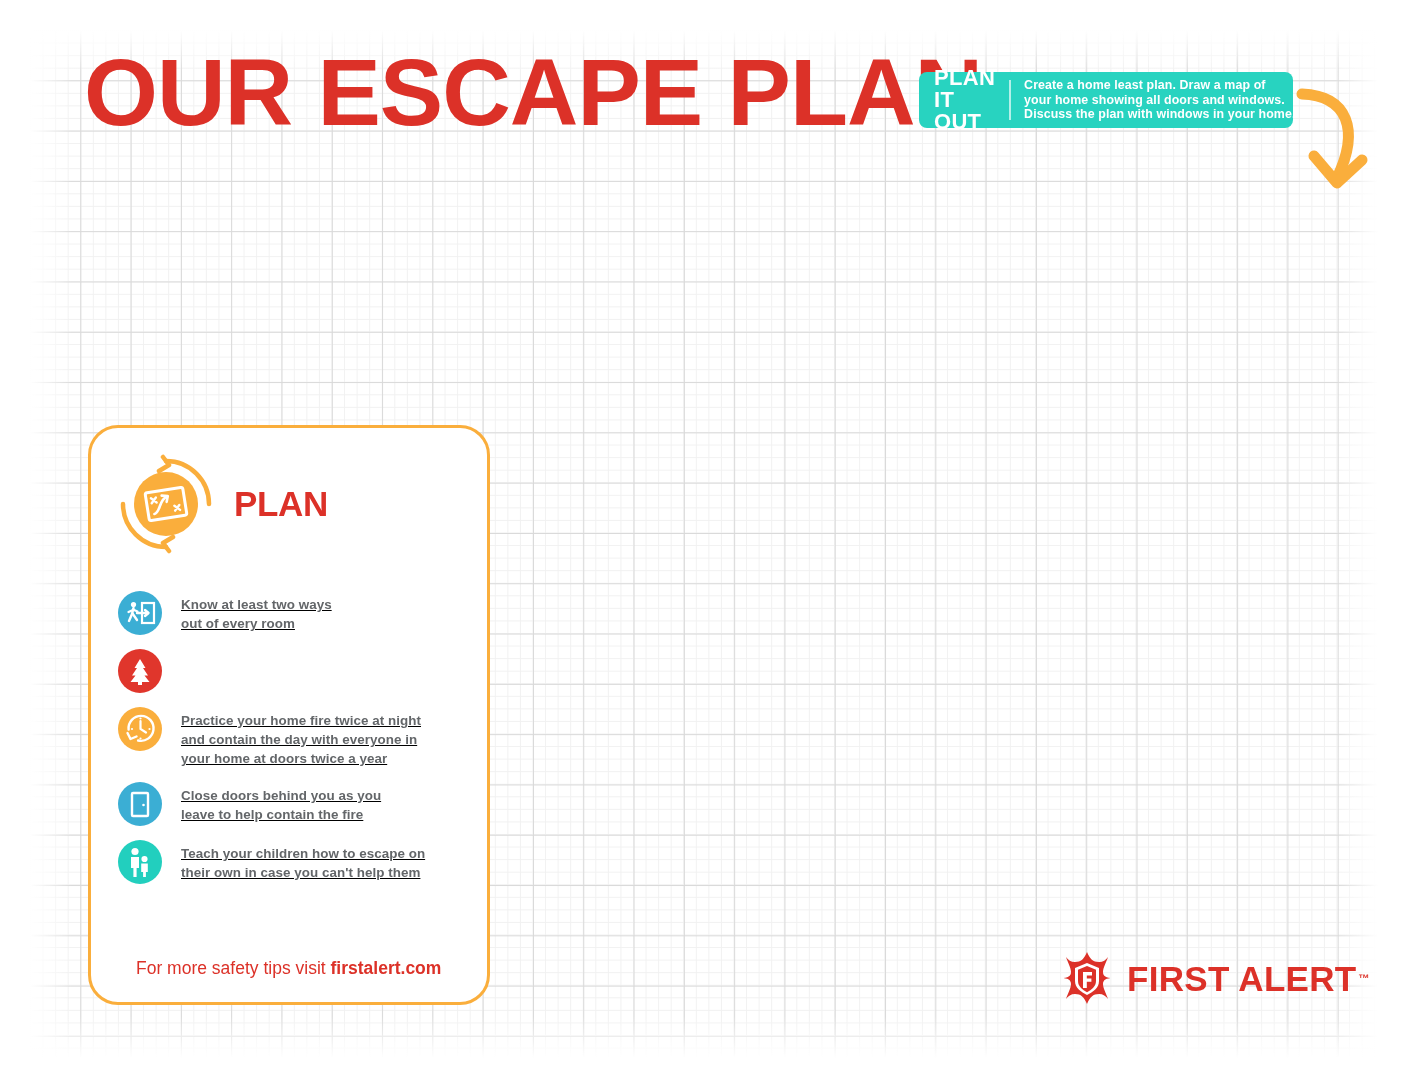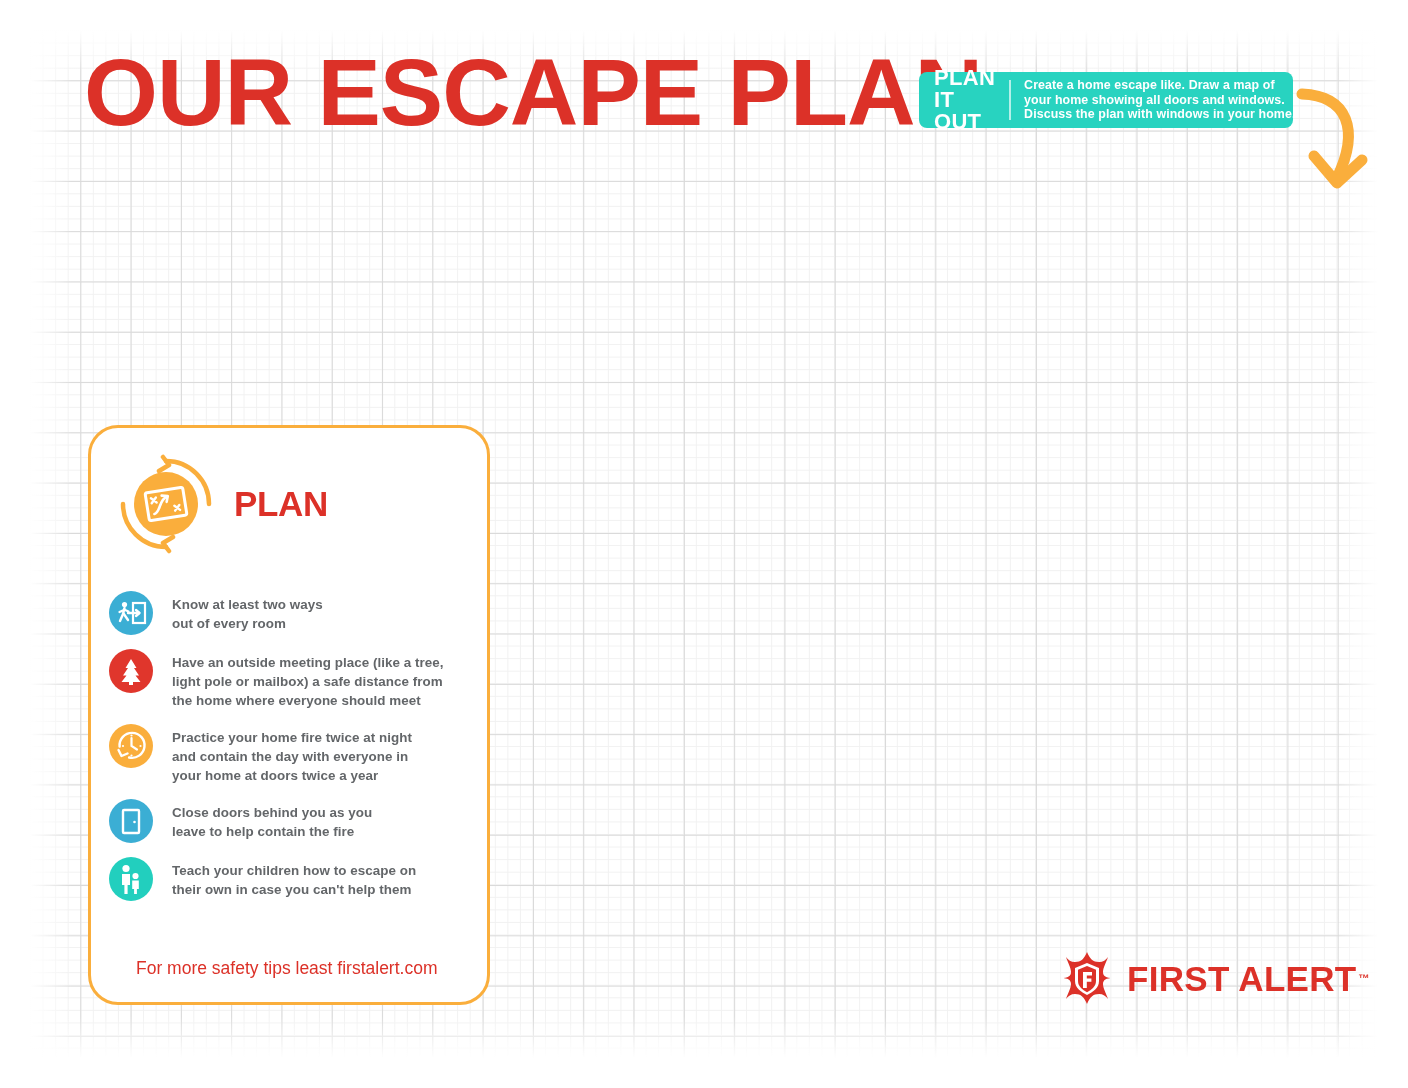--- a/index.html
+++ b/index.html
@@ -128,22 +128,23 @@
     color: #DC3128;
     font-weight: bold;
     font-size: 35px;
     line-height: 36px;
     letter-spacing: -0.3px;
   }
   #card-title span { display: block; }
 
   #tips {
     position: absolute;
-    left: 18px; top: 163px;
+    left: 27px; top: 163px;
     width: 350px;
+    text-decoration: underline;
   }
   .tip {
     display: flex;
     align-items: flex-start;
     margin-bottom: 14px;
   }
   .tip-icon {
     width: 44px; height: 44px;
     border-radius: 50%;
     flex: none;
@@ -163,21 +164,21 @@
 
   #card-footer {
     position: absolute;
     left: 45px; bottom: 24px;
     color: #DC3128;
     font-size: 17.5px;
     line-height: 20px;
     font-weight: normal;
     white-space: nowrap;
   }
-  #card-footer b { font-weight: normal; }
+  #card-footer b { font-weight: bold; }
 
   
   #logo {
     position: absolute;
     left: 1059px; top: 950px;
     display: flex;
     align-items: center;
     z-index: 3;
   }
   #logo-mark { width: 56px; height: 56px; flex: none; }
@@ -214,21 +215,21 @@
     <path d="M 52 78 L 75 105 L 100 82" fill="none" stroke="#FAAE3C" stroke-width="11" stroke-linecap="round" stroke-linejoin="round"></path>
   </svg>
 
   <div id="callout">
     <div id="callout-label">
       <span>PLAN</span>
       <span>IT OUT</span>
     </div>
     <div id="callout-divider"></div>
     <div id="callout-body">
-      <span>Create a home escape like. Draw a map of</span>
+      <span>Create a home least plan. Draw a map of</span>
       <span>your home showing all doors and windows.</span>
       <span>Discuss the plan with windows in your home.</span>
     </div>
   </div>
 
   <div id="card">
 
     <div id="card-header">
       <svg id="card-header-icon" viewBox="0 0 100 100">
 
@@ -281,25 +282,20 @@
           <svg width="44" height="44" viewBox="0 0 44 44">
             <path d="M 22 10
                      L 27.5 19 L 25 19
                      L 30 26.5 L 26.5 26.5
                      L 31.5 33 L 24 33
                      L 24 36 L 20 36 L 20 33
                      L 12.5 33 L 17.5 26.5 L 14 26.5
                      L 19 19 L 16.5 19 Z" fill="#ffffff"></path>
           </svg>
         </div>
-        <div class="tip-text">
-          <span>Have an outside meeting place (like a tree,</span>
-          <span>light pole or mailbox) a safe distance from</span>
-          <span>the home where everyone should meet</span>
-        </div>
       </div>
 
       <div class="tip">
         <div class="tip-icon" style="background:#FAAE3C">
           <svg width="44" height="44" viewBox="0 0 44 44">
             <path d="M 13 29 A 12.5 12.5 0 1 1 27 32.5" fill="none" stroke="#ffffff" stroke-width="2.4" stroke-linecap="round" transform="rotate(35 22 22)"></path>
             <path d="M 9.5 26 L 12.5 32 L 18.5 29.5" fill="none" stroke="#ffffff" stroke-width="2.4" stroke-linecap="round" stroke-linejoin="round"></path>
             <path d="M 22.5 14 L 22.5 22 L 28 25.5" fill="none" stroke="#ffffff" stroke-width="2.2" stroke-linecap="round"></path>
             <circle cx="22.5" cy="11.5" r="1.1" fill="#ffffff"></circle>
             <circle cx="31.5" cy="22" r="1.1" fill="#ffffff"></circle>
@@ -340,21 +336,21 @@
         </div>
         <div class="tip-text">
           <span>Teach your children how to escape on</span>
           <span>their own in case you can't help them</span>
         </div>
       </div>
 
     </div>
 
     <div id="card-footer">
-      <span>For more safety tips least </span><b>firstalert.com</b>
+      <span>For more safety tips visit </span><b>firstalert.com</b>
     </div>
 
   </div>
 
   <div id="logo">
     <svg id="logo-mark" viewBox="0 0 56 56">
       <path fill="#DC3128" d="M 28 2
         C 25 9, 22 12, 16 12 C 12 12, 9 10, 7 7
         C 9 13, 12 18, 12 22 C 12 26, 9 28, 2 28
         C 9 28, 12 30, 12 34 C 12 38, 9 43, 7 49

